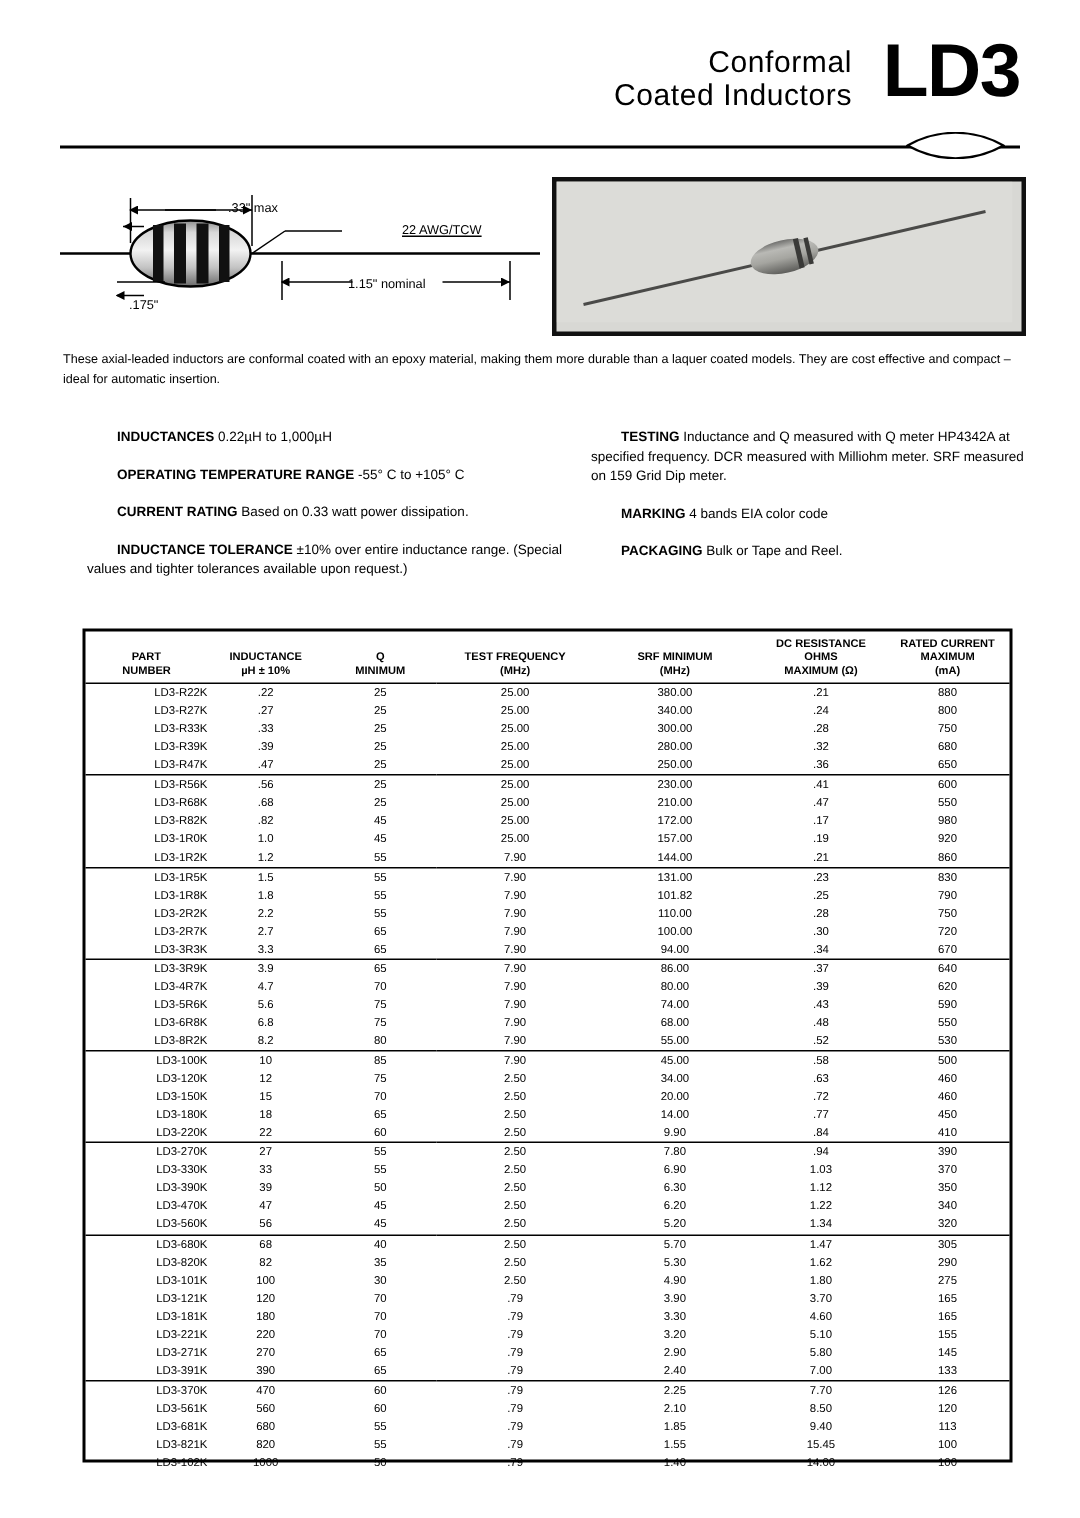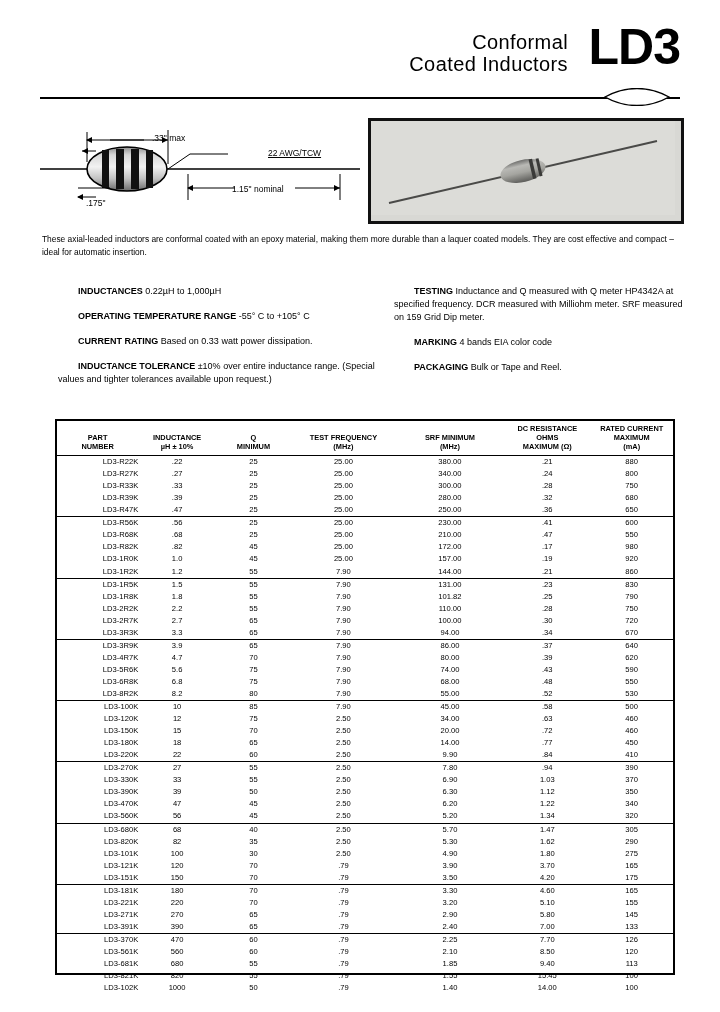--- a/index.html
+++ b/index.html
@@ -608,29 +608,20 @@
         </tr>
         <tr>
           <td class="pn">LD3-121K</td>
           <td>120</td>
           <td>70</td>
           <td>.79</td>
           <td>3.90</td>
           <td>3.70</td>
           <td>165</td>
         </tr>
-        <tr class="grp-end">
-          <td class="pn">LD3-151K</td>
-          <td>150</td>
-          <td>70</td>
-          <td>.79</td>
-          <td>3.50</td>
-          <td>4.20</td>
-          <td>175</td>
-        </tr>
         <tr>
           <td class="pn">LD3-181K</td>
           <td>180</td>
           <td>70</td>
           <td>.79</td>
           <td>3.30</td>
           <td>4.60</td>
           <td>165</td>
         </tr>
         <tr>

